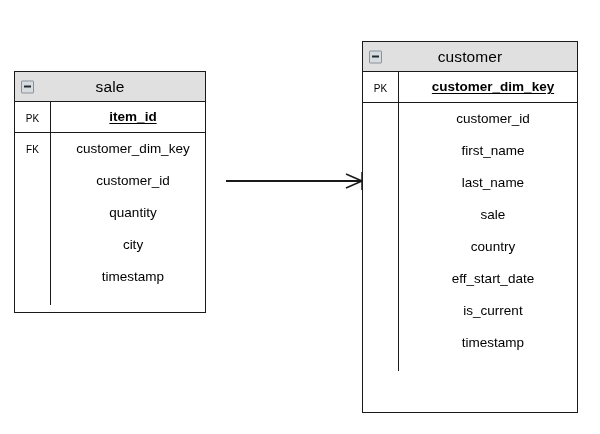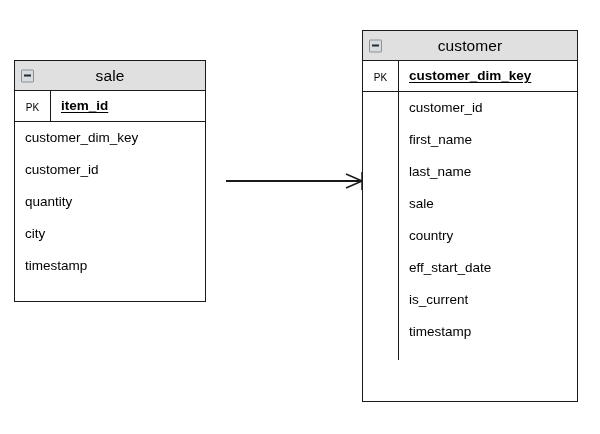--- a/index.html
+++ b/index.html
@@ -23,20 +23,21 @@
     width: 600px;
     height: 434px;
   }
 
   
   .entity {
     position: absolute;
     box-sizing: border-box;
     border: 1.6px solid #1a1a1a;
     background: #ffffff;
+    margin-top: 11px;
   }
 
   .entity-header {
     position: relative;
     box-sizing: border-box;
     height: 30px;
     background: #e0e0e0;
     border-bottom: 1.6px solid #1a1a1a;
     display: flex;
     align-items: center;
@@ -94,20 +95,21 @@
     padding-top: 12px;
     font-size: 10px;
     line-height: 1;
   }
   .key-cell.blank { color: transparent; }
 
   .fields-cell {
     box-sizing: border-box;
     flex: 1 1 auto;
     padding: 0;
+    text-align: center;
   }
 
   .field {
     font-size: 13.5px;
     line-height: 1;
     padding: 9px 0 9px 10px;
     height: 32px;
     box-sizing: border-box;
     white-space: nowrap;
   }
@@ -148,20 +150,21 @@
     </div>
 
     <div class="row pk-row">
       <div class="key-cell">PK</div>
       <div class="fields-cell">
         <div class="field key-field pk-field">item_id</div>
       </div>
     </div>
 
     <div class="row attr-row">
+      <div class="key-cell">FK</div>
       <div class="fields-cell">
         <div class="field">customer_dim_key</div>
         <div class="field">customer_id</div>
         <div class="field">quantity</div>
         <div class="field">city</div>
         <div class="field">timestamp</div>
         <div class="attr-pad-bottom"></div>
       </div>
     </div>
   </div>

